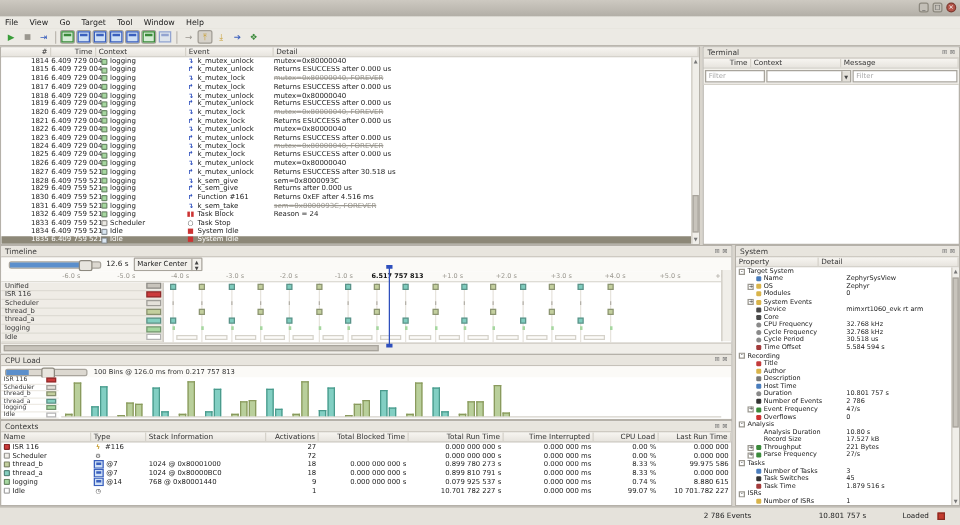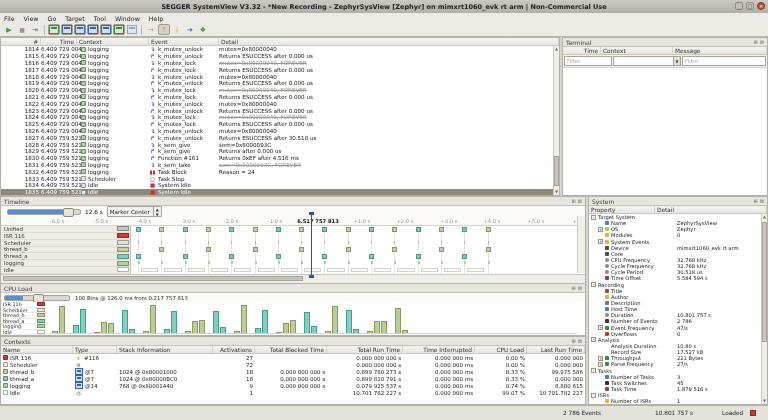--- a/index.html
+++ b/index.html
@@ -144,21 +144,20 @@
   #statusbar{left:0;top:405px;width:768px;height:15px;background:#e5e2db;border-top:1px solid #b5b1a9;
     box-sizing:border-box;font-size:5.8px;color:#222;}
   #statusbar span{position:absolute;top:4px;}
   #sb-events{left:563px;} #sb-time{left:655px;} #sb-loaded{left:722px;}
   #sb-rec{position:absolute;left:750px;top:5px;width:6px;height:6px;background:#c33b2e;border:1px solid #8a2a20;box-sizing:border-box;}
 </style>
 </head>
 <body>
 
 <div id="titlebar" class="abs">
-  <span class="t">SEGGER SystemView V3.32 - *New Recording - ZephyrSysView [Zephyr] on mimxrt1060_evk rt arm | Non-Commercial Use</span>
   <span id="win-controls">
     <span class="winbtn">_</span>
     <span class="winbtn">□</span>
     <span class="winbtn close">×</span>
   </span>
 </div>
 
 <div id="menubar" class="abs">
     <span class="menu-item">File</span>
     <span class="menu-item">View</span>

